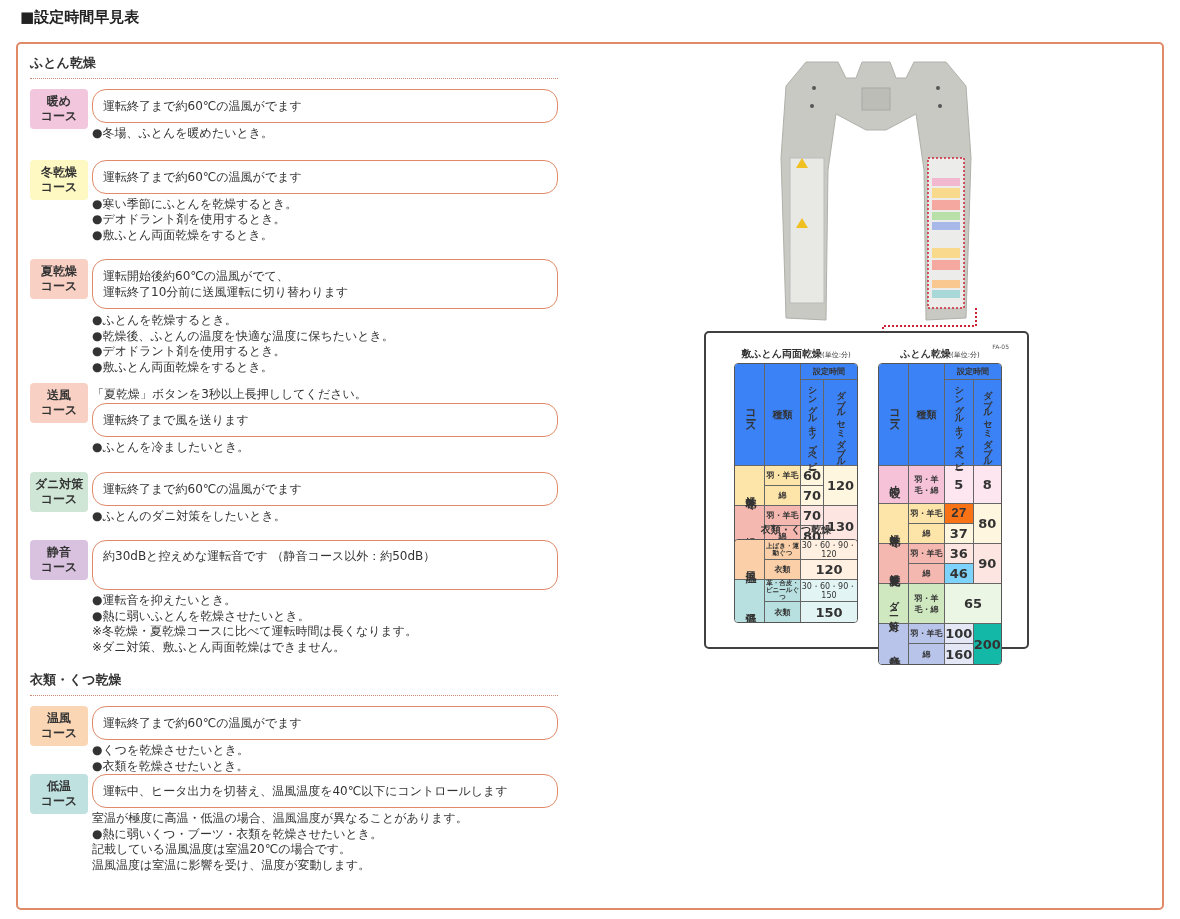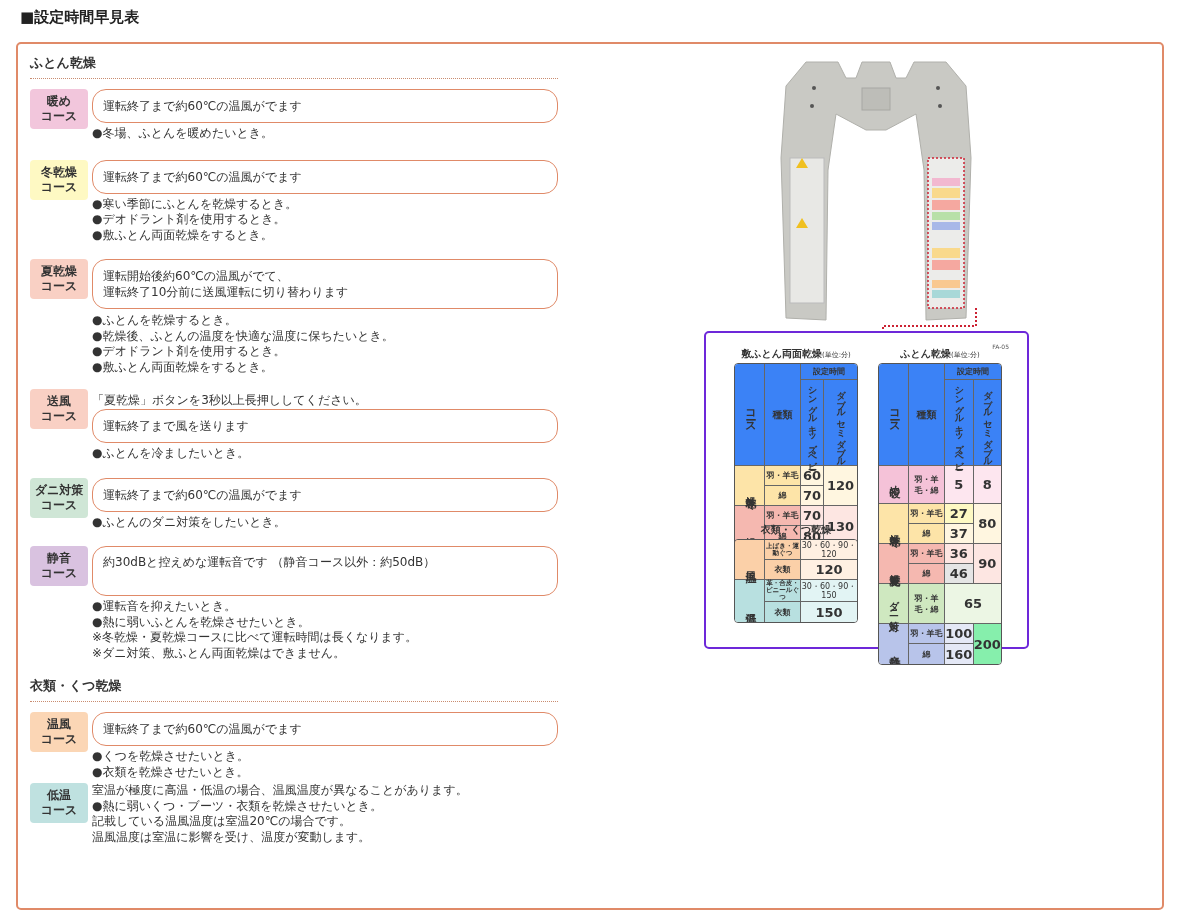--- a/index.html
+++ b/index.html
@@ -36,21 +36,21 @@
   }
   .desc-box.one { height: 34px; padding-top: 8px; }
   .notes { font-size: 12px; line-height: 15.5px; margin-top: 3px; padding-left: 0; }
   .notes div { white-space: nowrap; }
 
   
   .device { position: absolute; left: 748px; top: 14px; width: 220px; height: 278px; }
   .dev-body { fill: #c9c9c4; stroke: #b0b0ab; stroke-width: 1; }
   .tables-box {
     position: absolute; left: 686px; top: 287px; width: 325px; height: 318px;
-    border: 2px solid #6d28d9; border-radius: 5px; background: #fff;
+    border: 2px solid #404040; border-radius: 5px; background: #fff;
   }
   .tbl-caption { font-size: 10px; font-weight: bold; color: #333; text-align: center; }
   .tbl-caption small { font-size: 7px; font-weight: normal; }
   table.t { border-collapse: separate; border-spacing: 0; font-size: 11px; border: 1px solid #555; border-radius: 4px; overflow: hidden; }
   table.t td, table.t th { border-right: 1px solid #666; border-bottom: 1px solid #666; text-align: center; padding: 0; font-weight: bold; color:#333; }
   table.t th { font-size: 8px; font-weight: bold; background: #3b82f6; }
   .vt { writing-mode: vertical-rl; font-size: 9px; letter-spacing: -1px; }
   .kind { font-size: 8px; font-weight: normal; }
   .num { font-size: 13px; }
   .fa { position: absolute; right: 18px; top: 10px; font-size: 6px; color: #555; }
@@ -109,21 +109,21 @@
         </div>
         <div class="notes" style="margin-top:4px;">
           <div>●ふとんを乾燥するとき。</div>
           <div>●乾燥後、ふとんの温度を快適な温度に保ちたいとき。</div>
           <div>●デオドラント剤を使用するとき。</div>
           <div>●敷ふとん両面乾燥をするとき。</div>
         </div>
       </div>
     </div>
 
-    <div class="course" style="margin-top:22px;">
+    <div class="course" style="margin-top:16px;">
       <div class="badge" style="background:#f9d0c4;top:-4px;">
         <div>送風</div>
         <div>コース</div>
       </div>
       <div class="body">
         <div class="pre-note">「夏乾燥」ボタンを3秒以上長押ししてください。</div>
         <div class="desc-box one">
             <div>運転終了まで風を送ります</div>
           </div>
         <div class="notes">
@@ -182,20 +182,23 @@
         </div>
       </div>
     </div>
 
     <div class="course" style="margin-top:0;">
       <div class="badge" style="background:#bfe1e0;">
         <div>低温</div>
         <div>コース</div>
       </div>
       <div class="body">
+        <div class="desc-box one">
+            <div>運転中、ヒータ出力を切替え、温風温度を40℃以下にコントロールします</div>
+          </div>
         <div class="notes" style="margin-left:0;">
           <div>室温が極度に高温・低温の場合、温風温度が異なることがあります。</div>
           <div>●熱に弱いくつ・ブーツ・衣類を乾燥させたいとき。</div>
           <div>記載している温風温度は室温20℃の場合です。</div>
           <div>温風温度は室温に影響を受け、温度が変動します。</div>
         </div>
       </div>
     </div>
   </div>
 
@@ -307,47 +310,47 @@
         </tr>
         <tr style="height:38px;">
           <td style="background:#f5c2d8;"><span class="vt" style="font-size:11px;">暖め</span></td>
           <td class="kind" style="background:#f5c2d8;">羽・羊毛・綿</td>
           <td class="num" style="background:#fde6ef;">5</td>
           <td class="num" style="background:#fde6ef;border-right:none;">8</td>
         </tr>
         <tr style="height:20px;">
           <td rowspan="2" style="background:#fde4a8;"><span class="vt" style="font-size:11px;">冬乾燥</span></td>
           <td class="kind" style="background:#fde4a8;">羽・羊毛</td>
-          <td class="num" style="background:#fef9c3;">27</td>
+          <td class="num" style="background:#f97316;font-family:Liberation Mono, monospace;">27</td>
           <td rowspan="2" class="num" style="background:#fff6e0;border-right:none;">80</td>
         </tr>
         <tr style="height:20px;">
           <td class="kind" style="background:#fde4a8;">綿</td>
           <td class="num" style="background:#fff6e0;">37</td>
         </tr>
         <tr style="height:20px;">
           <td rowspan="2" style="background:#f5b8b0;"><span class="vt" style="font-size:11px;">夏乾燥</span></td>
           <td class="kind" style="background:#f5b8b0;">羽・羊毛</td>
           <td class="num" style="background:#fde6e2;">36</td>
           <td rowspan="2" class="num" style="background:#fde6e2;border-right:none;">90</td>
         </tr>
         <tr style="height:20px;">
           <td class="kind" style="background:#f5b8b0;">綿</td>
-          <td class="num" style="background:#e5e5e5;margin-left:16px;">46</td>
+          <td class="num" style="background:#7dd3fc;margin-left:16px;">46</td>
         </tr>
         <tr style="height:40px;">
           <td style="background:#cfe8c0;"><span class="vt" style="font-size:10px;">ダニ対策</span></td>
           <td class="kind" style="background:#cfe8c0;">羽・羊毛・綿</td>
           <td colspan="2" class="num" style="background:#ecf6e4;border-right:none;">65</td>
         </tr>
         <tr style="height:20px;">
           <td rowspan="2" style="background:#b8c4ea;border-bottom:none;"><span class="vt" style="font-size:11px;">静音</span></td>
           <td class="kind" style="background:#b8c4ea;">羽・羊毛</td>
           <td class="num" style="background:#e4e8f6;">100</td>
-          <td rowspan="2" class="num" style="background:#86efac;border-right:none;border-bottom:none;">200</td>
+          <td rowspan="2" class="num" style="background:#14b8a6;border-right:none;border-bottom:none;">200</td>
         </tr>
         <tr style="height:20px;">
           <td class="kind" style="background:#b8c4ea;border-bottom:none;">綿</td>
           <td class="num" style="background:#e4e8f6;border-bottom:none;">160</td>
         </tr>
       </tbody>
         </table>
     </div>
   </div>
 </div>

